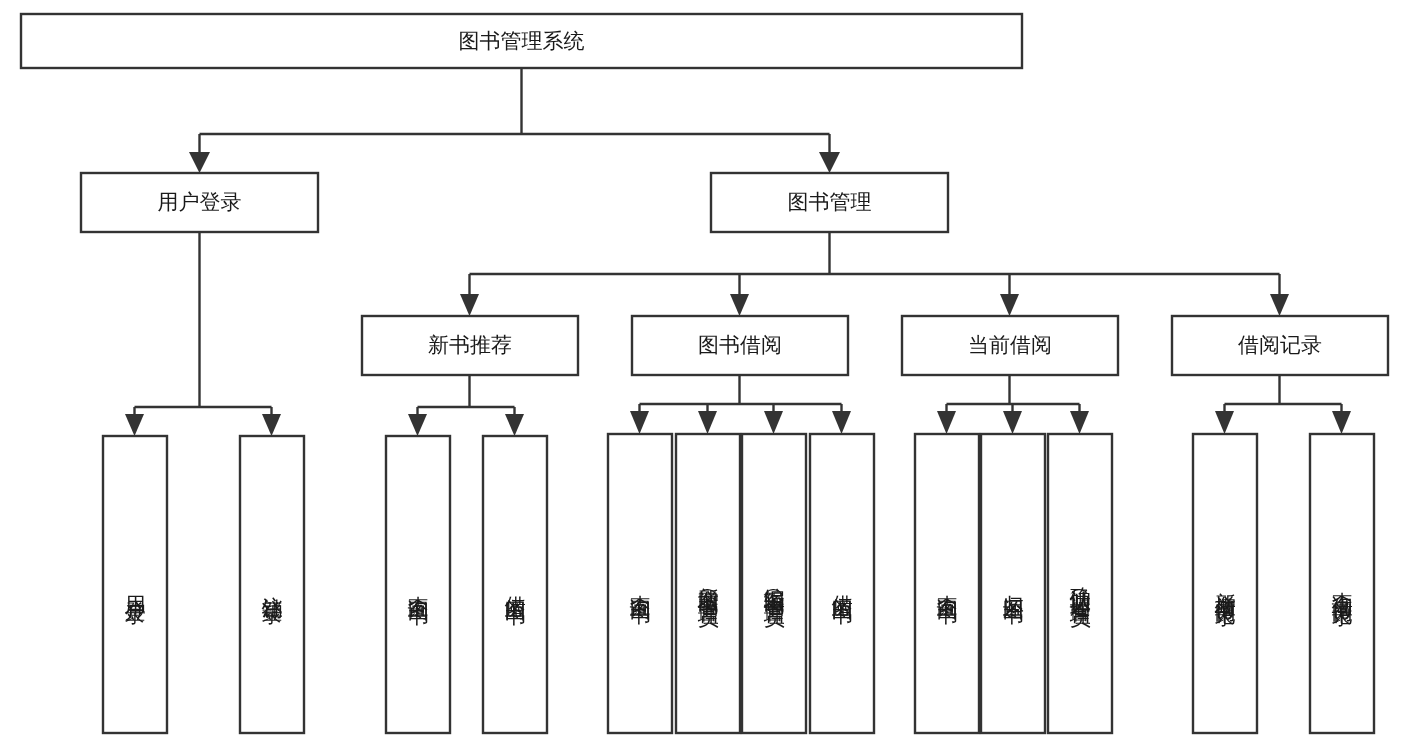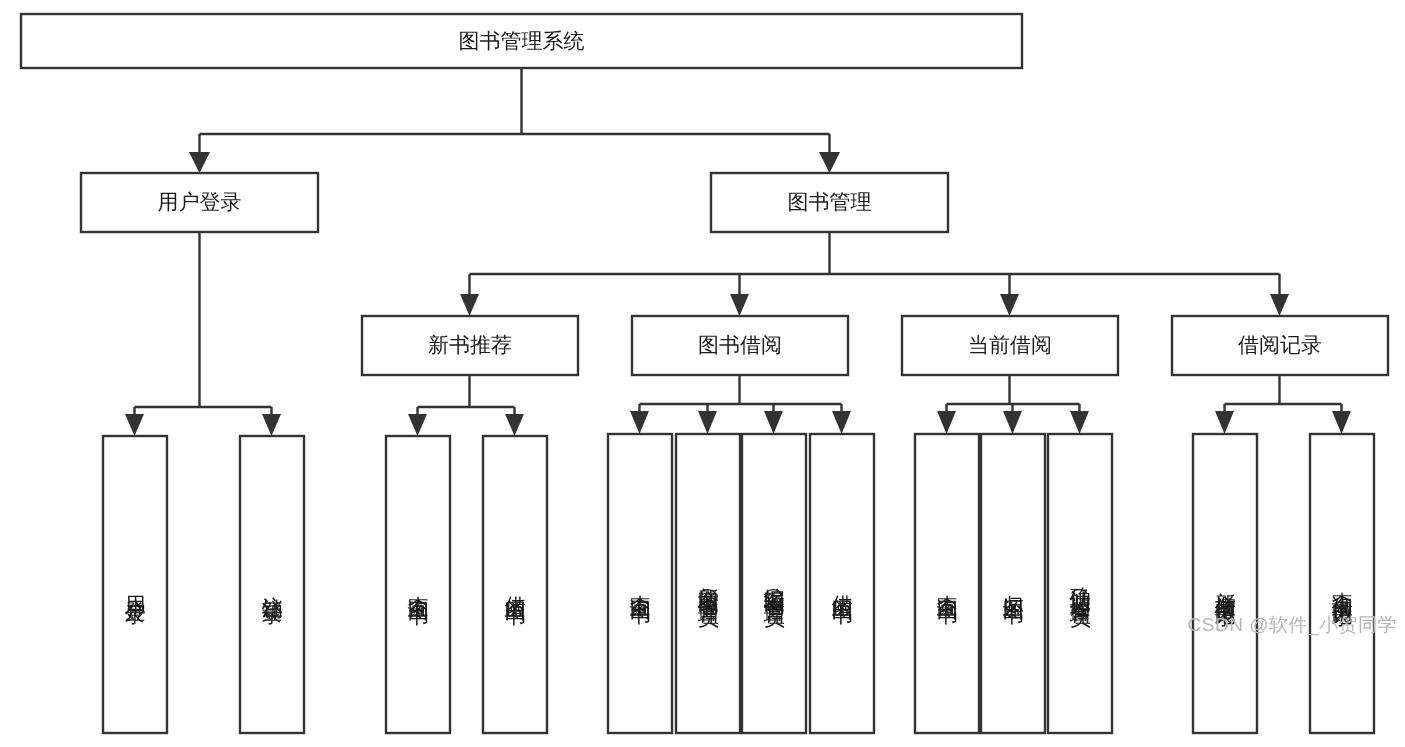--- a/index.html
+++ b/index.html
@@ -199,15 +199,14 @@
   <div class="vlabel" style="left:742px; top:434px; width:64px; height:299px;">编辑图书（管理员）</div>
   <div class="vlabel" style="left:810px; top:434px; width:64px; height:299px;">借阅图书</div>
 
   <div class="vlabel" style="left:915px; top:434px; width:64px; height:299px;">查询图书</div>
   <div class="vlabel" style="left:981px; top:434px; width:64px; height:299px;">归还图书</div>
   <div class="vlabel" style="left:1048px; top:434px; width:64px; height:299px;">确认归还（管理员）</div>
 
   <div class="vlabel" style="left:1193px; top:434px; width:64px; height:299px;">新增借阅记录</div>
   <div class="vlabel" style="left:1310px; top:434px; width:64px; height:299px;">查询借阅记录</div>
 
-  <div id="watermark">CSDN @软件_小贺同学</div>
 
 </div>
 
 </body></html>

